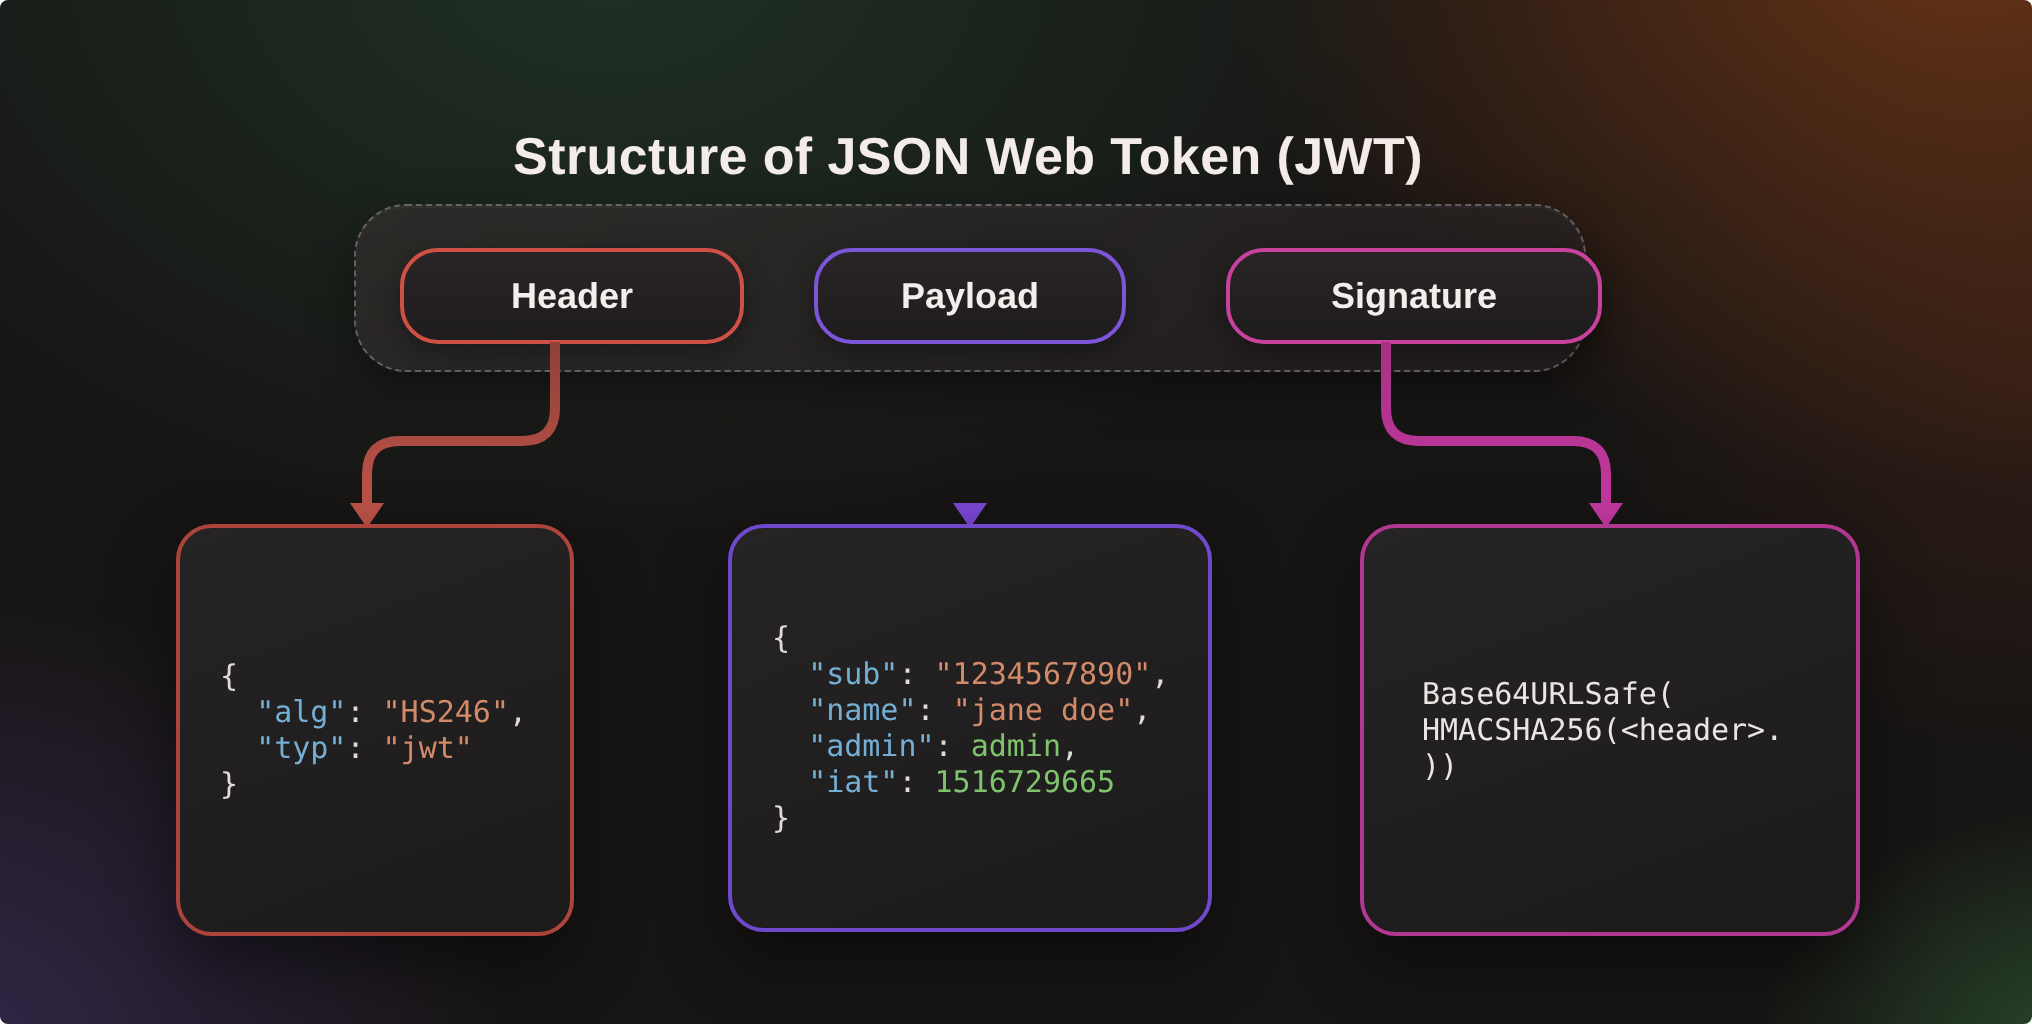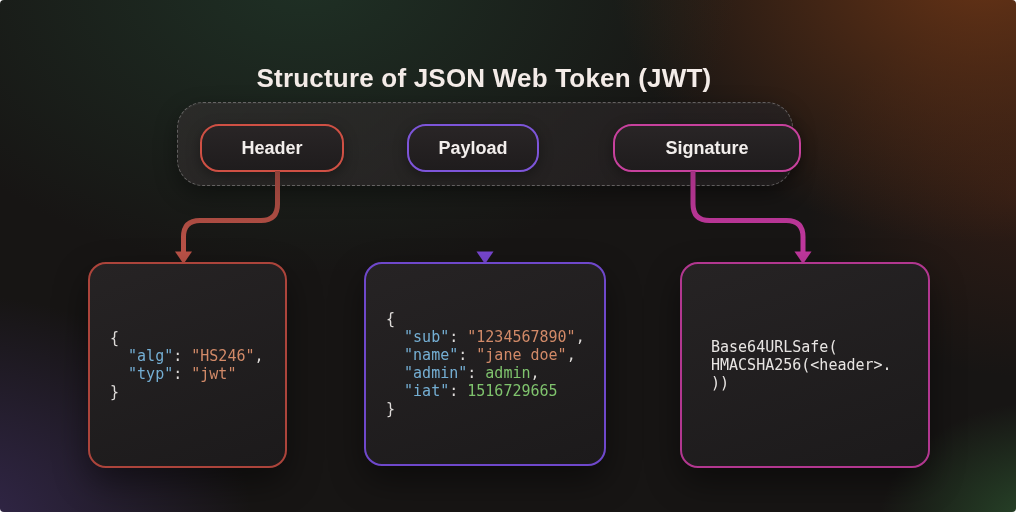--- a/index.html
+++ b/index.html
@@ -35,22 +35,22 @@
     position:absolute;top:124px;height:48px;
     border-radius:19px;
     border:2px solid var(--accent,#888);
     background:linear-gradient(180deg,#292526,#1f1c1d);
     color:#f2eeec;
     font-size:18px;font-weight:600;
     display:flex;align-items:center;justify-content:center;
     box-sizing:border-box;
     box-shadow:0 4px 14px rgba(0,0,0,0.35);
   }
-  .pill-header{left:200px;width:144px;}
-  .pill-payload{left:407px;width:132px;}
+  .pill-header{left:200px;width:172px;}
+  .pill-payload{left:407px;width:156px;}
   .pill-signature{left:613px;width:188px;}
   .code-box{
     position:absolute;
     border-radius:18px;
     border:2px solid var(--accent,#888);
     background:linear-gradient(160deg,#262324 0%, #1c1a1b 100%);
     box-shadow:0 14px 34px rgba(0,0,0,0.45);
     box-sizing:border-box;
     display:flex;flex-direction:column;justify-content:center;
     padding-left:20px;

